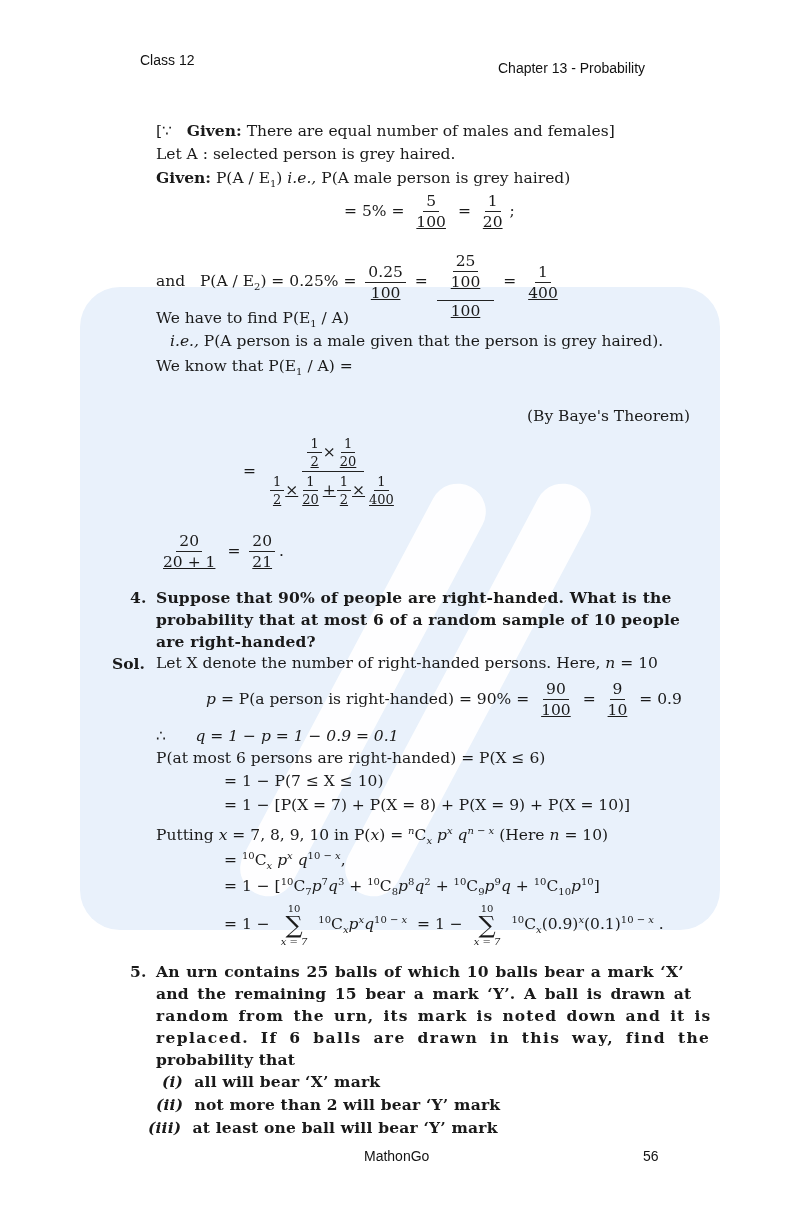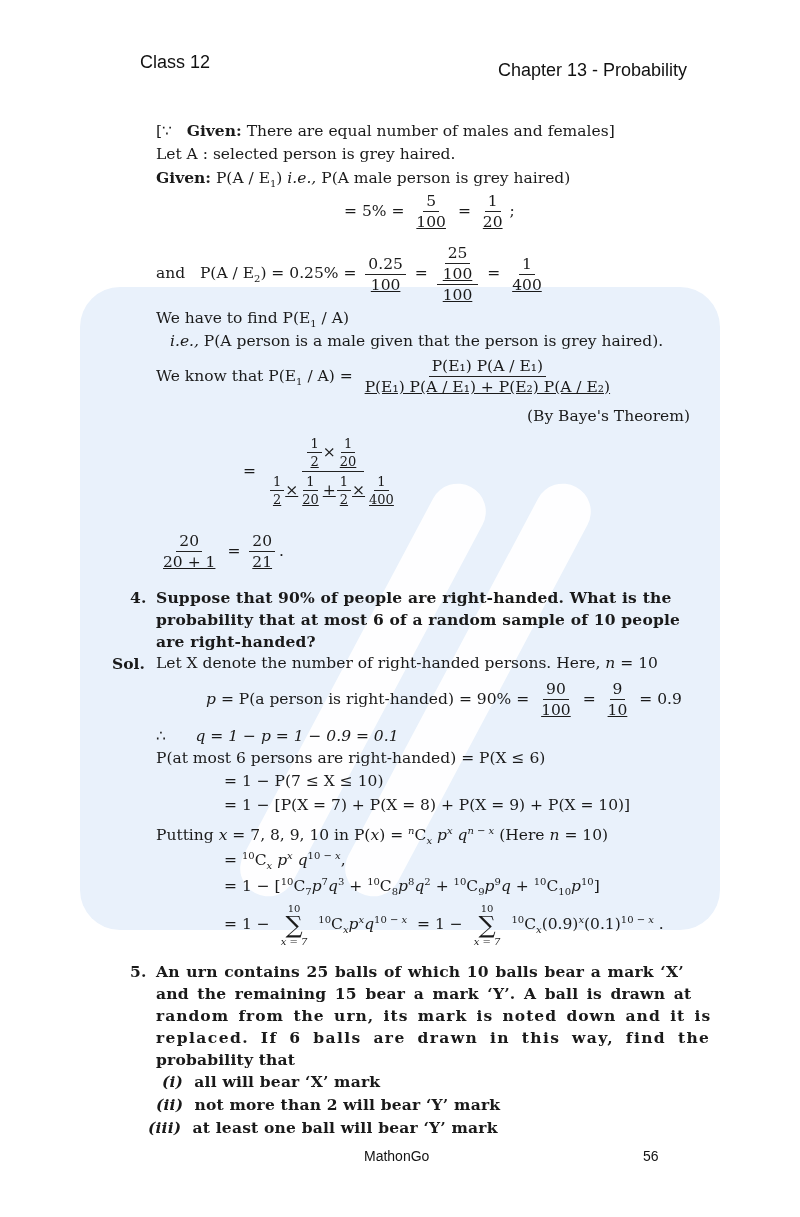--- a/index.html
+++ b/index.html
@@ -1,17 +1,17 @@
 <!DOCTYPE html>
 <html><head>
 <meta charset="utf-8">
 <style>
   html, body { margin: 0; padding: 0; background: #ffffff; }
   body { width: 800px; height: 1217px; position: relative; overflow: hidden; color: #1a1a1a; }
-  .hdr { position: absolute; top: 52px; font-family: "Liberation Sans", sans-serif; font-size: 18px; color: #111; }
+  .hdr { position: absolute; top: 52px; font-family: "Liberation Sans", sans-serif; font-size: 14px; color: #111; }
   .ftr { position: absolute; top: 1148px; font-family: "Liberation Sans", sans-serif; font-size: 14px; color: #111; }
 
   .wm-panel { position: absolute; left: 80px; top: 287px; width: 640px; height: 643px; background: #e9f1fb; border-radius: 40px; z-index: 0; }
   .wm-slash { position: absolute; width: 56px; height: 460px; background: #ffffff; border-radius: 28px; transform: rotate(28deg); z-index: 1; opacity: .92; }
 
   .content { position: absolute; left: 0; top: 0; width: 800px; z-index: 2; font-family: "DejaVu Serif", serif; font-size: 15.5px; }
   .ln { position: absolute; white-space: nowrap; }
   .b { font-weight: bold; }
   .i { font-style: italic; }
   .frac { display: inline-flex; flex-direction: column; align-items: center; vertical-align: middle; margin: 0 4px; }
@@ -64,21 +64,21 @@
 
   <div class="ln" style="left:156px; top:244px;">
     <span>and</span>&nbsp;&nbsp;
     <span>P(A / E</span><sub>2</sub><span>) = 0.25% =</span>
     <span class="frac">
         <span class="n">0.25</span>
         <span class="d">100</span>
       </span>
     =
     <span class="frac">
-      <span class="n"><span class="frac" style="margin:0">
+      <span class="n"><span class="frac" style="margin:8px">
             <span class="n">25</span>
             <span class="d">100</span>
           </span></span>
       <span class="d">100</span>
     </span>
     =
     <span class="frac">
         <span class="n">1</span>
         <span class="d">400</span>
       </span>
@@ -87,24 +87,20 @@
   <div class="ln" style="left:156px; top:309px;">
     <span>We have to find P(E</span><sub>1</sub><span> / A)</span>
   </div>
   <div class="ln" style="left:170px; top:332px;">
     <span class="i">i.e.,</span>
     <span>P(A person is a male given that the person is grey haired).</span>
   </div>
 
   <div class="ln" style="left:156px; top:357px;">
     <span>We know that  P(E</span><sub>1</sub><span> / A) =</span>
-    <span class="frac">
-        <span class="n">P(E₁) P(A / E₁)</span>
-        <span class="d">P(E₁) P(A / E₁) + P(E₂) P(A / E₂)</span>
-      </span>
   </div>
   <div class="ln" style="left:527px; top:407px;">(By Baye's Theorem)</div>
 
   <div class="ln" style="left:243px; top:436px;">
     <span>=</span>
     <span class="frac">
       <span class="n" style="padding:0 4px 2px;">
         <span class="frac sm" style="margin:0 1px">
             <span class="n">1</span>
             <span class="d">2</span>

